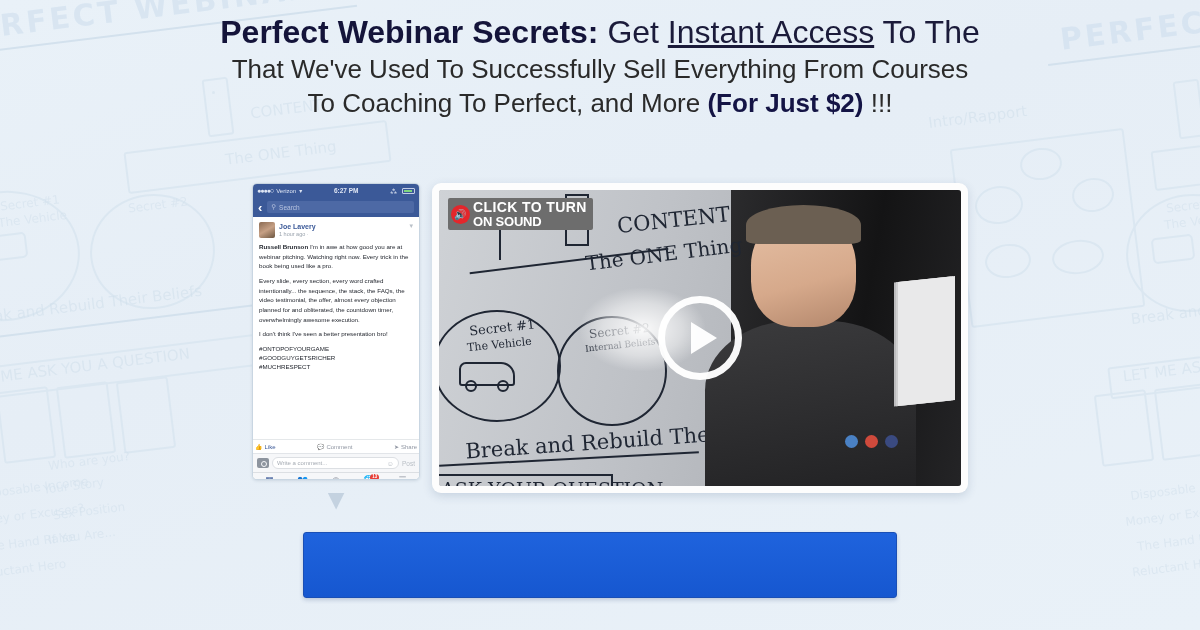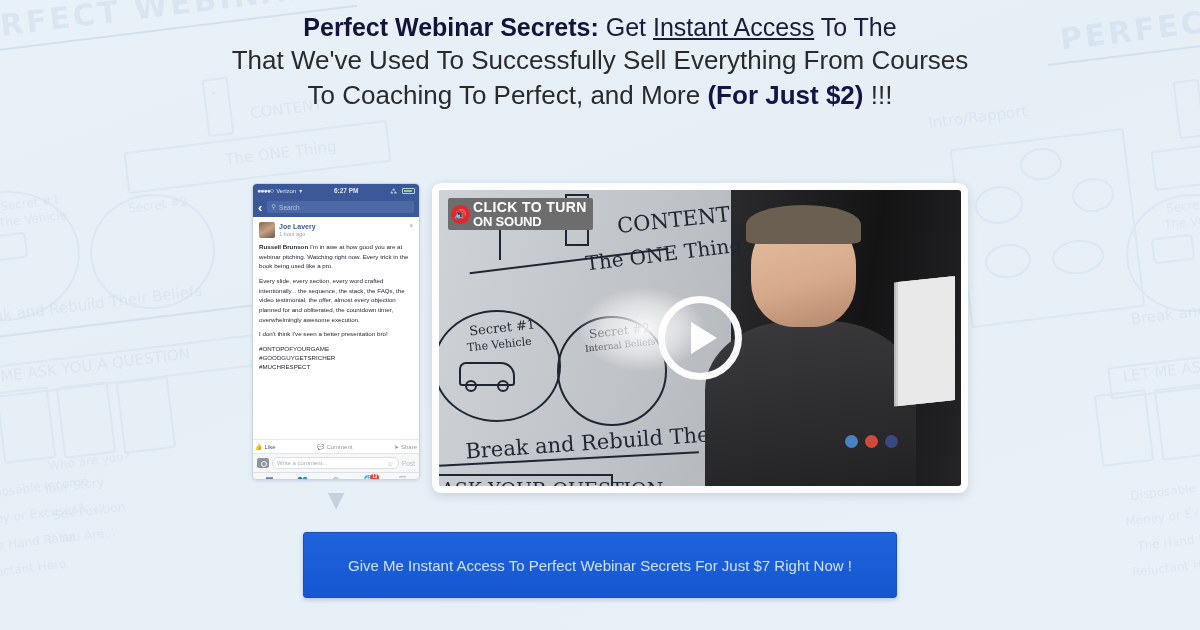--- a/index.html
+++ b/index.html
@@ -37,21 +37,21 @@
 
   .wm-left  { transform: rotate(-7deg); transform-origin: left top; }
   .wm-right { transform: rotate(-7deg); transform-origin: left top; }
 
   
   .head {
     position: absolute; top: 12px; left: 0; width: 1200px;
     text-align: center; z-index: 5;
   }
   .eyebrow {
-    font-size: 25px; color: #1b1b3a; line-height: 1.25;
+    font-size: 32px; color: #1b1b3a; line-height: 1.25;
     font-family: "Liberation Sans", sans-serif;
   }
   .eyebrow b { font-weight: 700; color: #14143a; }
   .eyebrow u { text-decoration: underline; text-underline-offset: 2px; }
 
   .bigline {
     font-size: 57px; font-weight: 700; color: #1b57c4;
     letter-spacing: -1px; line-height: 1.05;
     margin-top: 4px; margin-bottom: 4px;
     text-shadow: 0 1px 0 rgba(255,255,255,.6);
@@ -500,16 +500,15 @@
 
         <div class="play">
           <i></i>
         </div>
 
       </div>
     </div>
   </div>
 
   <div class="cta">
-    <div class="cta-2">Give Me Instant Access To Perfect Webinar Secrets For Just $7 Right Now !</div>
   </div>
 
 </div>
 
 </body></html>

